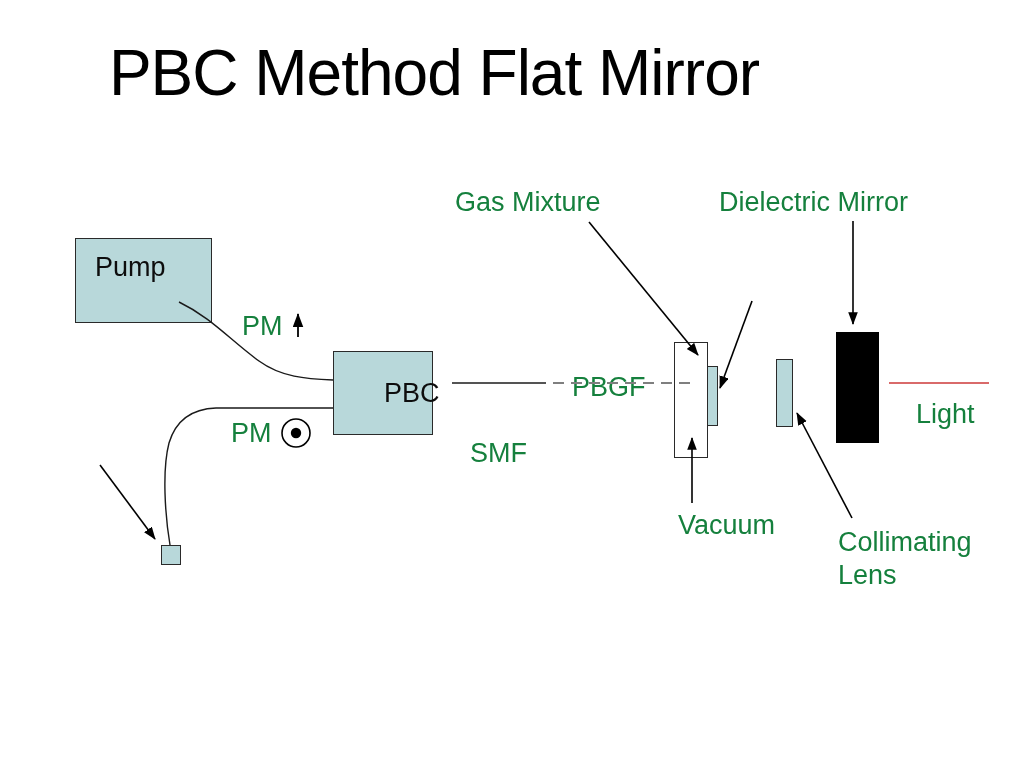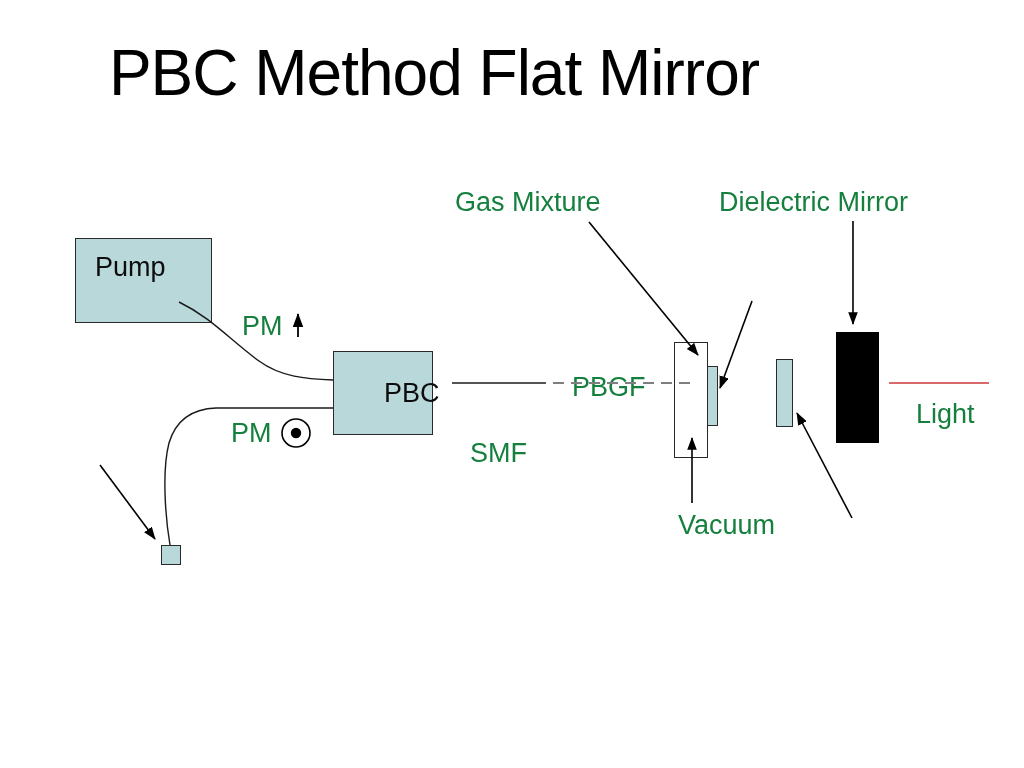--- a/index.html
+++ b/index.html
@@ -51,20 +51,24 @@
 
   <div class="box" style="left:161px;top:545px;width:20px;height:20px;border-width:1.4px;"></div>
 
   <div class="lbl" style="left:455px;top:186px;">Gas Mixture</div>
   <div class="lbl" style="left:719px;top:186px;">Dielectric Mirror</div>
   <div class="lbl" style="left:242px;top:310px;">PM</div>
   <div class="lbl" style="left:470px;top:389px;margin-top:48px;">SMF</div>
   <div class="lbl" style="left:572px;top:371px;">PBGF</div>
   <div class="lbl" style="left:231px;top:417px;">PM</div>
   <div class="lbl" style="left:678px;top:509px;">Vacuum</div>
+  <div class="lbl" style="left:838px;top:526px;">
+    <div>Collimating</div>
+    <div>Lens</div>
+  </div>
   <div class="lbl" style="left:916px;top:398px;text-align:center;">Light</div>
 
   <svg class="overlay" width="1024" height="768" viewBox="0 0 1024 768">
     <defs>
       <marker id="arrowhead" markerWidth="10" markerHeight="8" refX="7.4" refY="3" orient="auto" markerUnits="strokeWidth">
         <path d="M0,0 L8,3 L0,6 Z" fill="#000000"></path>
       </marker>
     </defs>
 
     <path d="M179,302 C212,318 230,340 259,361 C281,377 306,379 333,380" fill="none" stroke="#1a1a1a" stroke-width="1.4"></path>

